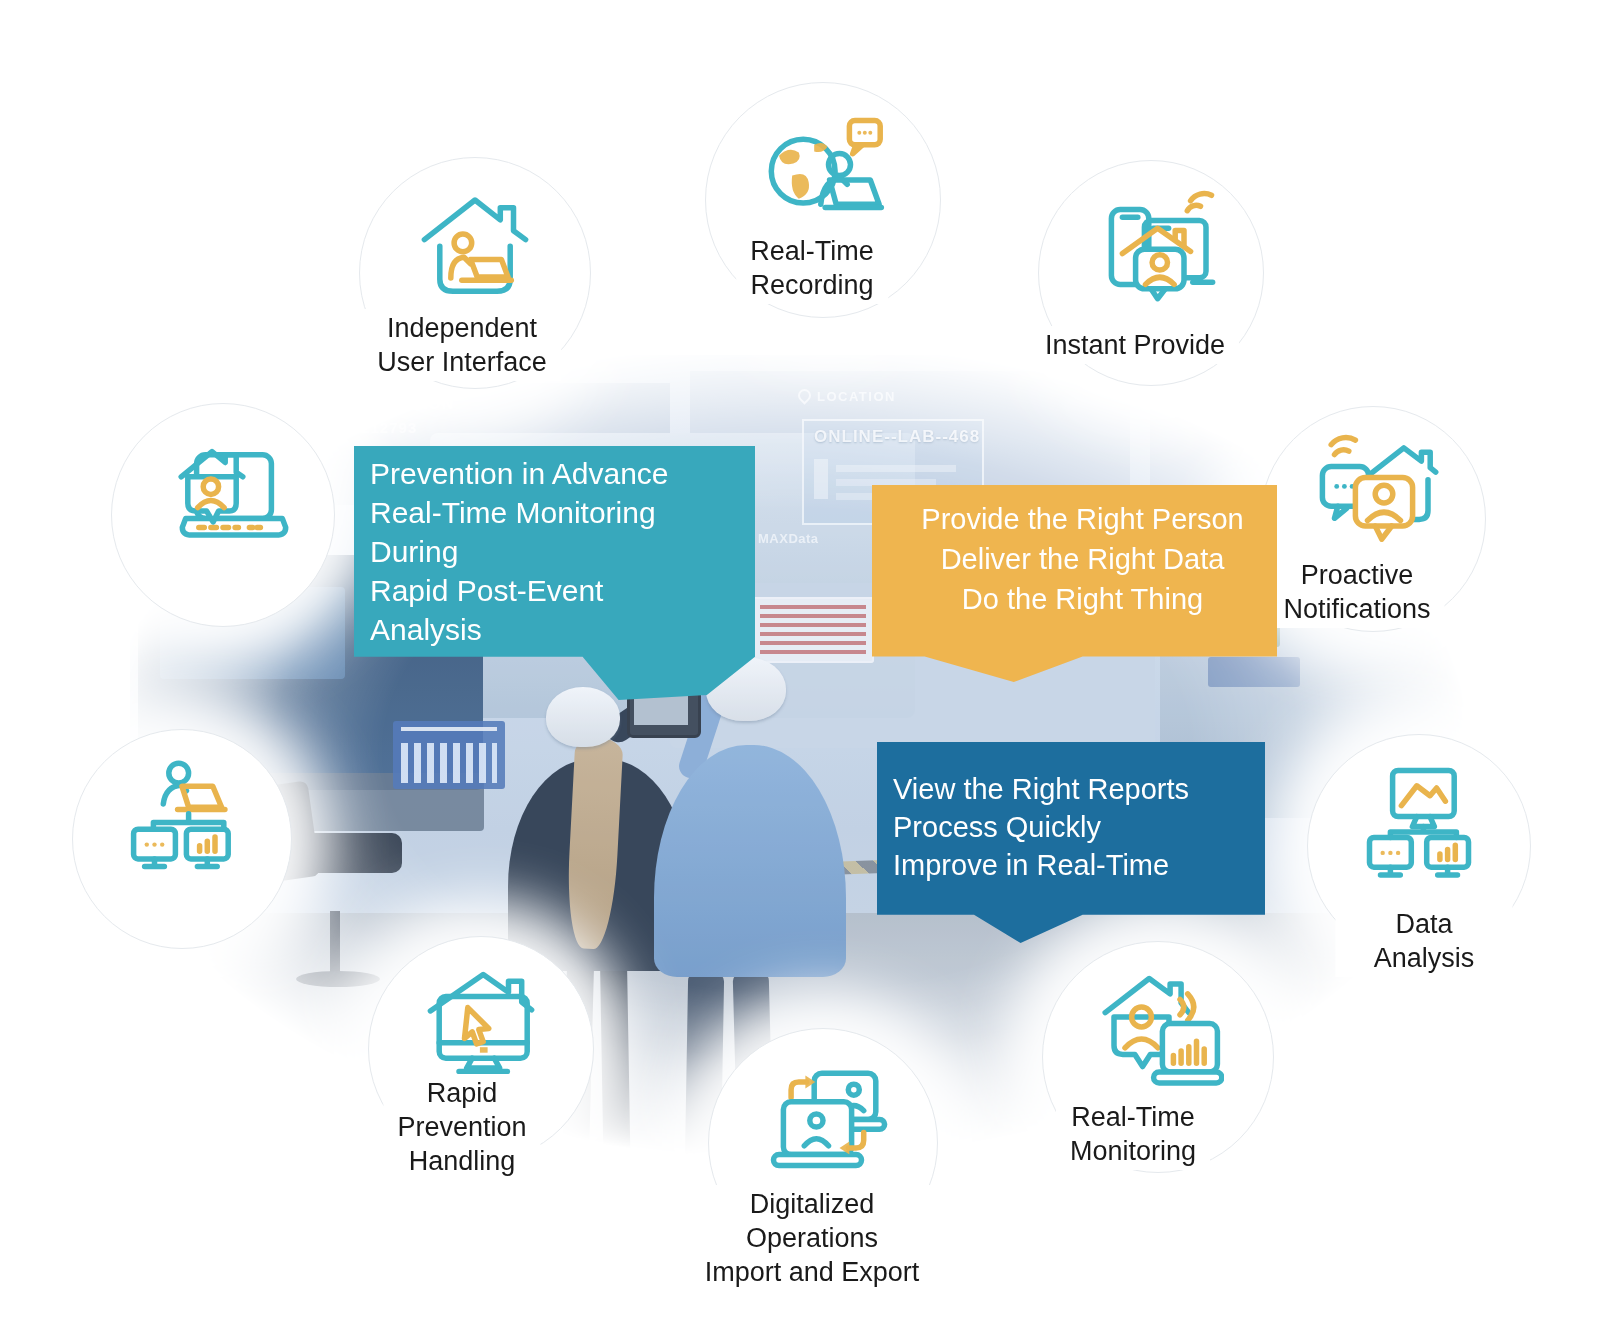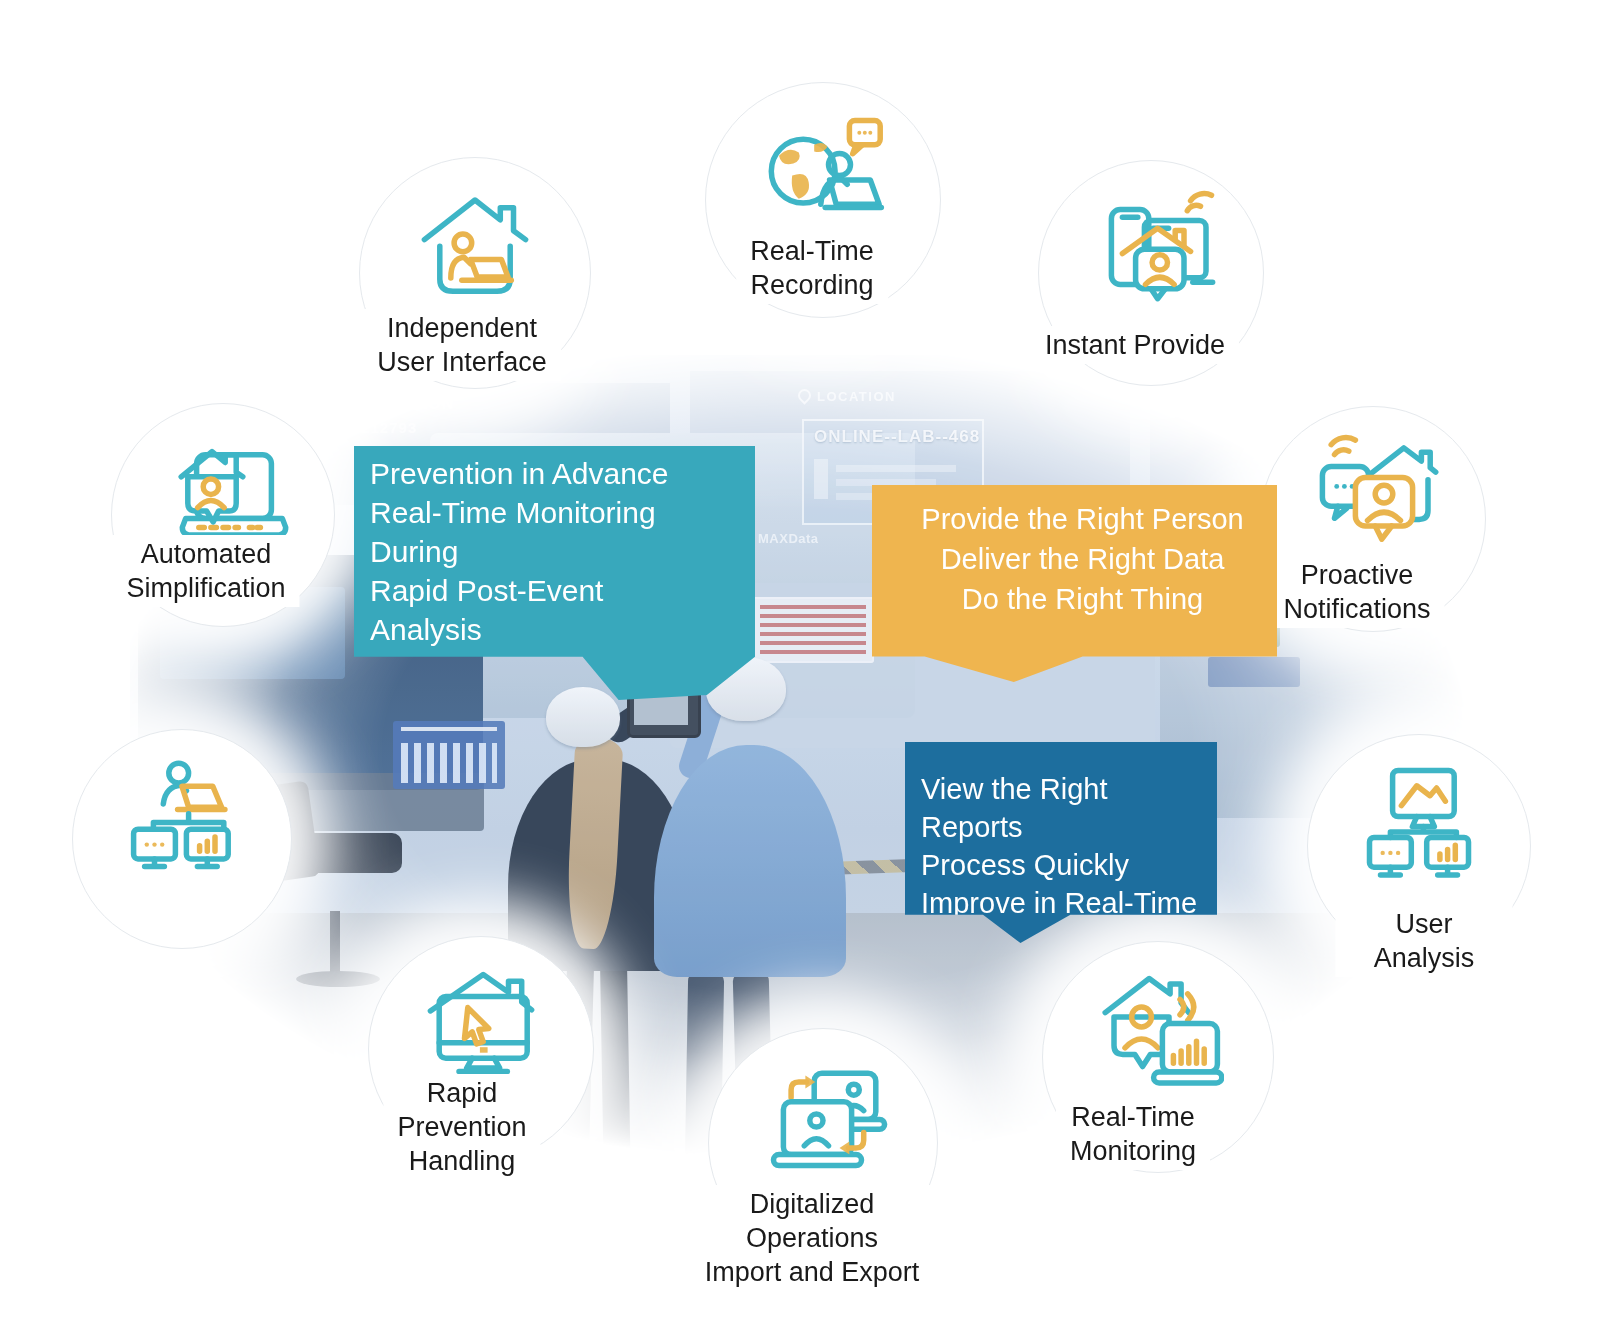--- a/index.html
+++ b/index.html
@@ -92,21 +92,21 @@
   .b8{left:368px;top:936px;width:224px;height:224px;}  .l8{left:462px;top:1074px;}
   .b9{left:708px;top:1028px;width:228px;height:228px;} .l9{left:812px;top:1185px;}
   .b10{left:1042px;top:941px;width:230px;height:230px;}.l10{left:1133px;top:1098px;}
   
   .callout{position:absolute;color:#fff;font-size:30px;line-height:39px;white-space:pre-line;z-index:6;}
   .co-teal{left:354px;top:446px;width:401px;height:254px;background:#38A8BC;padding:8px 0 0 16px;box-sizing:border-box;
            clip-path:polygon(0 0,100% 0,100% 83%,88% 98%,66% 100%,57% 83%,0 83%);}
   .co-yellow{left:872px;top:485px;width:405px;height:197px;background:#EFB54F;padding:14px 0 0 16px;box-sizing:border-box;
            font-size:29px;line-height:40px;
            clip-path:polygon(0 0,100% 0,100% 87%,52% 87%,35% 100%,13% 87%,0 87%);text-align:center;}
-  .co-blue{left:905px;top:742px;width:312px;height:201px;background:#1D6E9E;padding:28px 0 0 16px;box-sizing:border-box;
+  .co-blue{left:877px;top:742px;width:388px;height:201px;background:#1D6E9E;padding:28px 0 0 16px;box-sizing:border-box;
            font-size:29px;line-height:38px;
            clip-path:polygon(0 0,100% 0,100% 86%,53% 86%,37% 100%,25% 86%,0 86%);}
 </style>
 </head>
 <body>
 
 <div class="page">
 
   <div class="scene">
     <div class="wall"></div>
@@ -221,22 +221,20 @@
       <rect class="t" x="36" y="24" width="68" height="58" rx="8"></rect>
       <path class="t wfill" d="M26 82 H114 L117 90 Q117 97 108 97 H32 Q23 97 23 90 Z"></path>
       <path class="y" d="M38 90 H74" stroke-dasharray="5 6"></path>
       <path class="y" d="M84 90 H98" stroke-dasharray="3 4"></path>
       <path class="t wfill" d="M28 44 V68 Q28 75 35 75 H45 L51 85 L56 75 H66 Q72 75 72 68 V44 Z"></path>
       <path class="t" d="M22 44 L50 21 L62 31 V24 H72 V40 L78 44"></path>
       <circle class="y" cx="49" cy="53" r="7"></circle>
       <path class="y" d="M37 72 Q49 59 61 72"></path>
     </svg>
   </div>
-  <div class="flabel l4">Automated
-Simplification</div>
 
   <div class="bubble b5">
     <svg viewBox="0 0 120 112">
       <path class="y" d="M25 21 a10 10 0 0 1 13 -3"></path>
       <path class="y" d="M22 12 a17 17 0 0 1 22 -4"></path>
       <path class="t" d="M56 40 L88 15 L104 27 V19 H112 V33 L117 37"></path>
       <path class="t" d="M110 44 V72 Q110 80 102 80 H96"></path>
       <rect class="t wfill" x="14" y="32" width="42" height="36" rx="8"></rect>
       <path class="t" d="M28 68 l-3 11 l11 -9"></path>
       <circle class="tf" cx="27" cy="50" r="2.2"></circle>
@@ -278,21 +276,21 @@
       <rect class="t" x="15" y="71" width="38" height="27" rx="4"></rect>
       <path class="t" d="M34 98 v5 M25 105 h18"></path>
       <circle class="yf" cx="27" cy="85" r="2"></circle>
         <circle class="yf" cx="34" cy="85" r="2"></circle>
         <circle class="yf" cx="41" cy="85" r="2"></circle>
       <rect class="t" x="67" y="71" width="38" height="27" rx="4"></rect>
       <path class="t" d="M86 98 v5 M77 105 h18"></path>
       <path class="y" d="M79 91 v-5 M86 91 v-9 M93 91 v-13" stroke-width="4"></path>
     </svg>
   </div>
-  <div class="flabel l7">User Analysis</div>
+  <div class="flabel l7">Data Analysis</div>
 
   <div class="bubble b8">
     <svg viewBox="0 0 120 112">
       <rect class="t wfill" x="22" y="32" width="80" height="56" rx="6"></rect>
       <path class="t" d="M22 74 H102"></path>
       <rect class="yf" x="59" y="78" width="7" height="5"></rect>
       <path class="y" d="M48 42 L67 61 L58 62 L62 73 L56 75 L52 64 L45 70 Z"></path>
       <path class="t" d="M14 45 L62 12 L85 28 V18 H97 V37 L106 44"></path>
       <path class="t" d="M52 88 l-5 9 h30 l-5 -9 M40 100 h44"></path>
     </svg>

